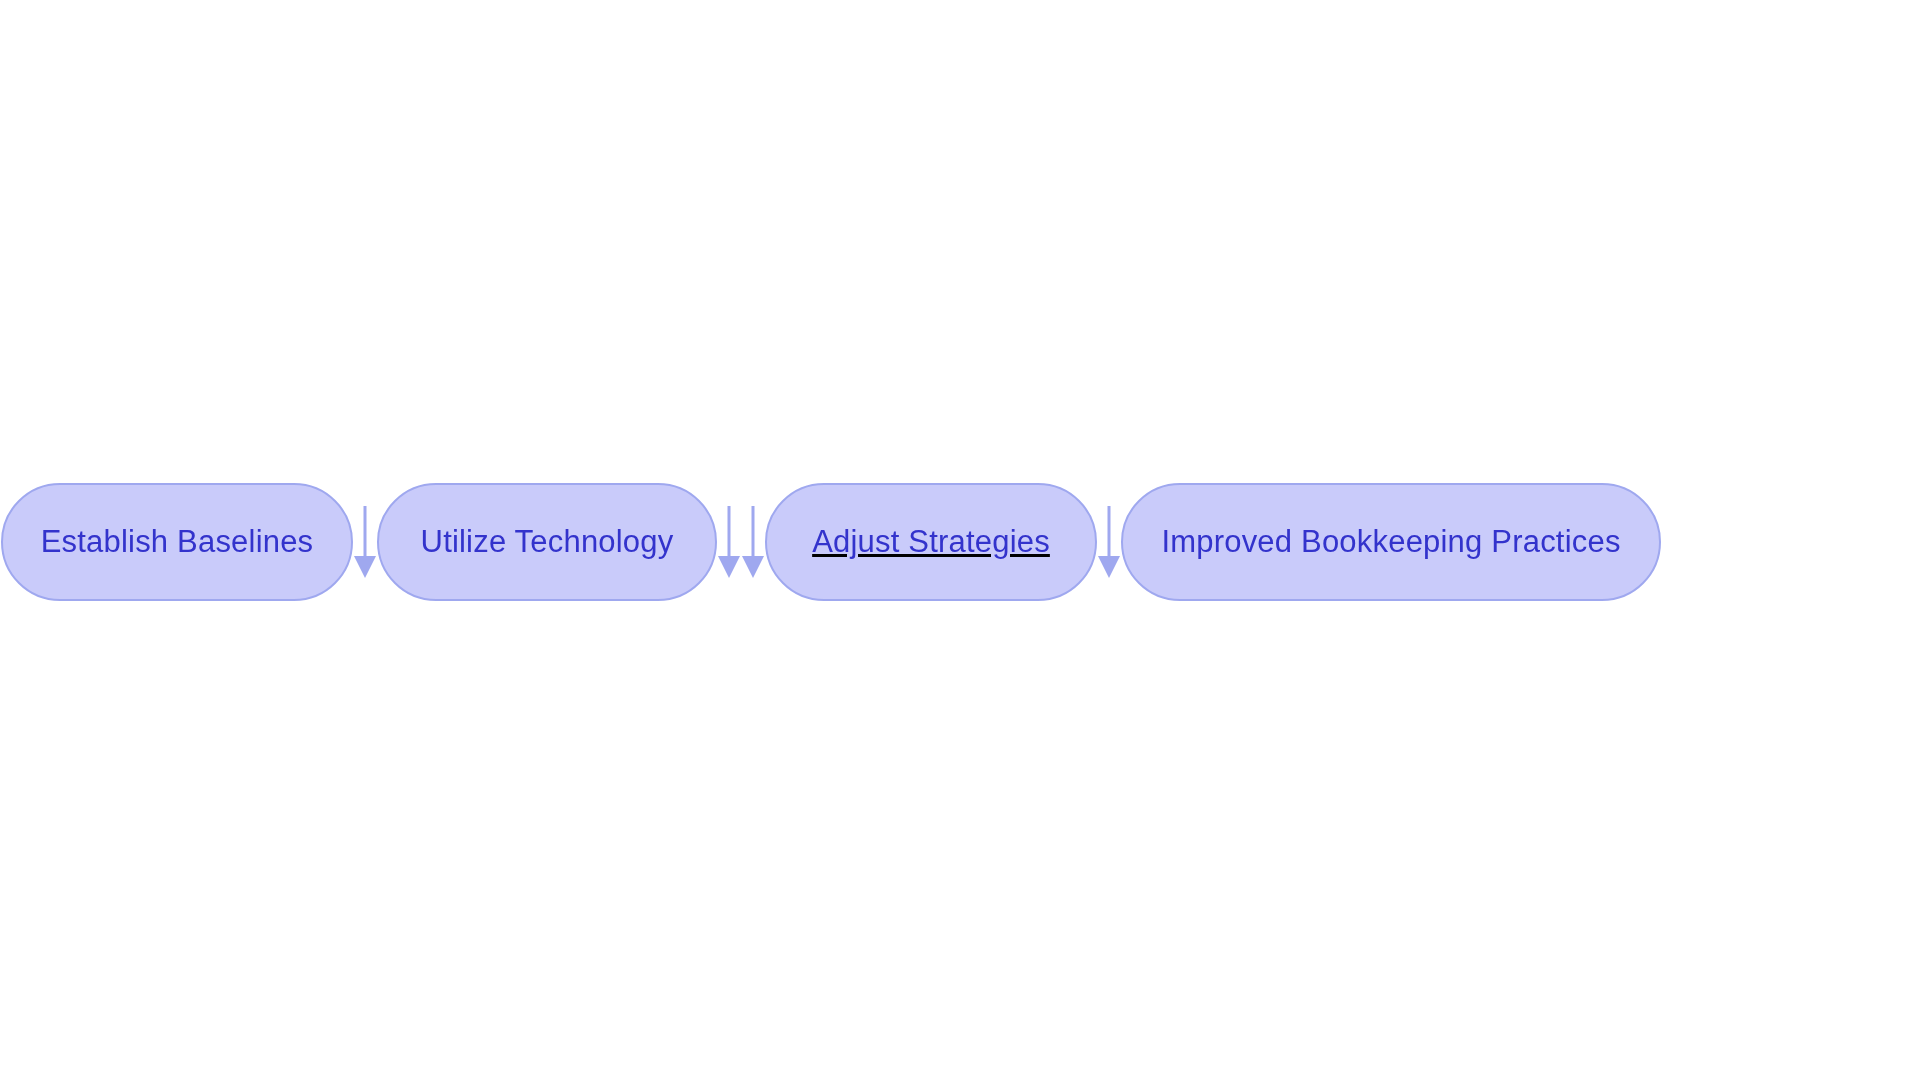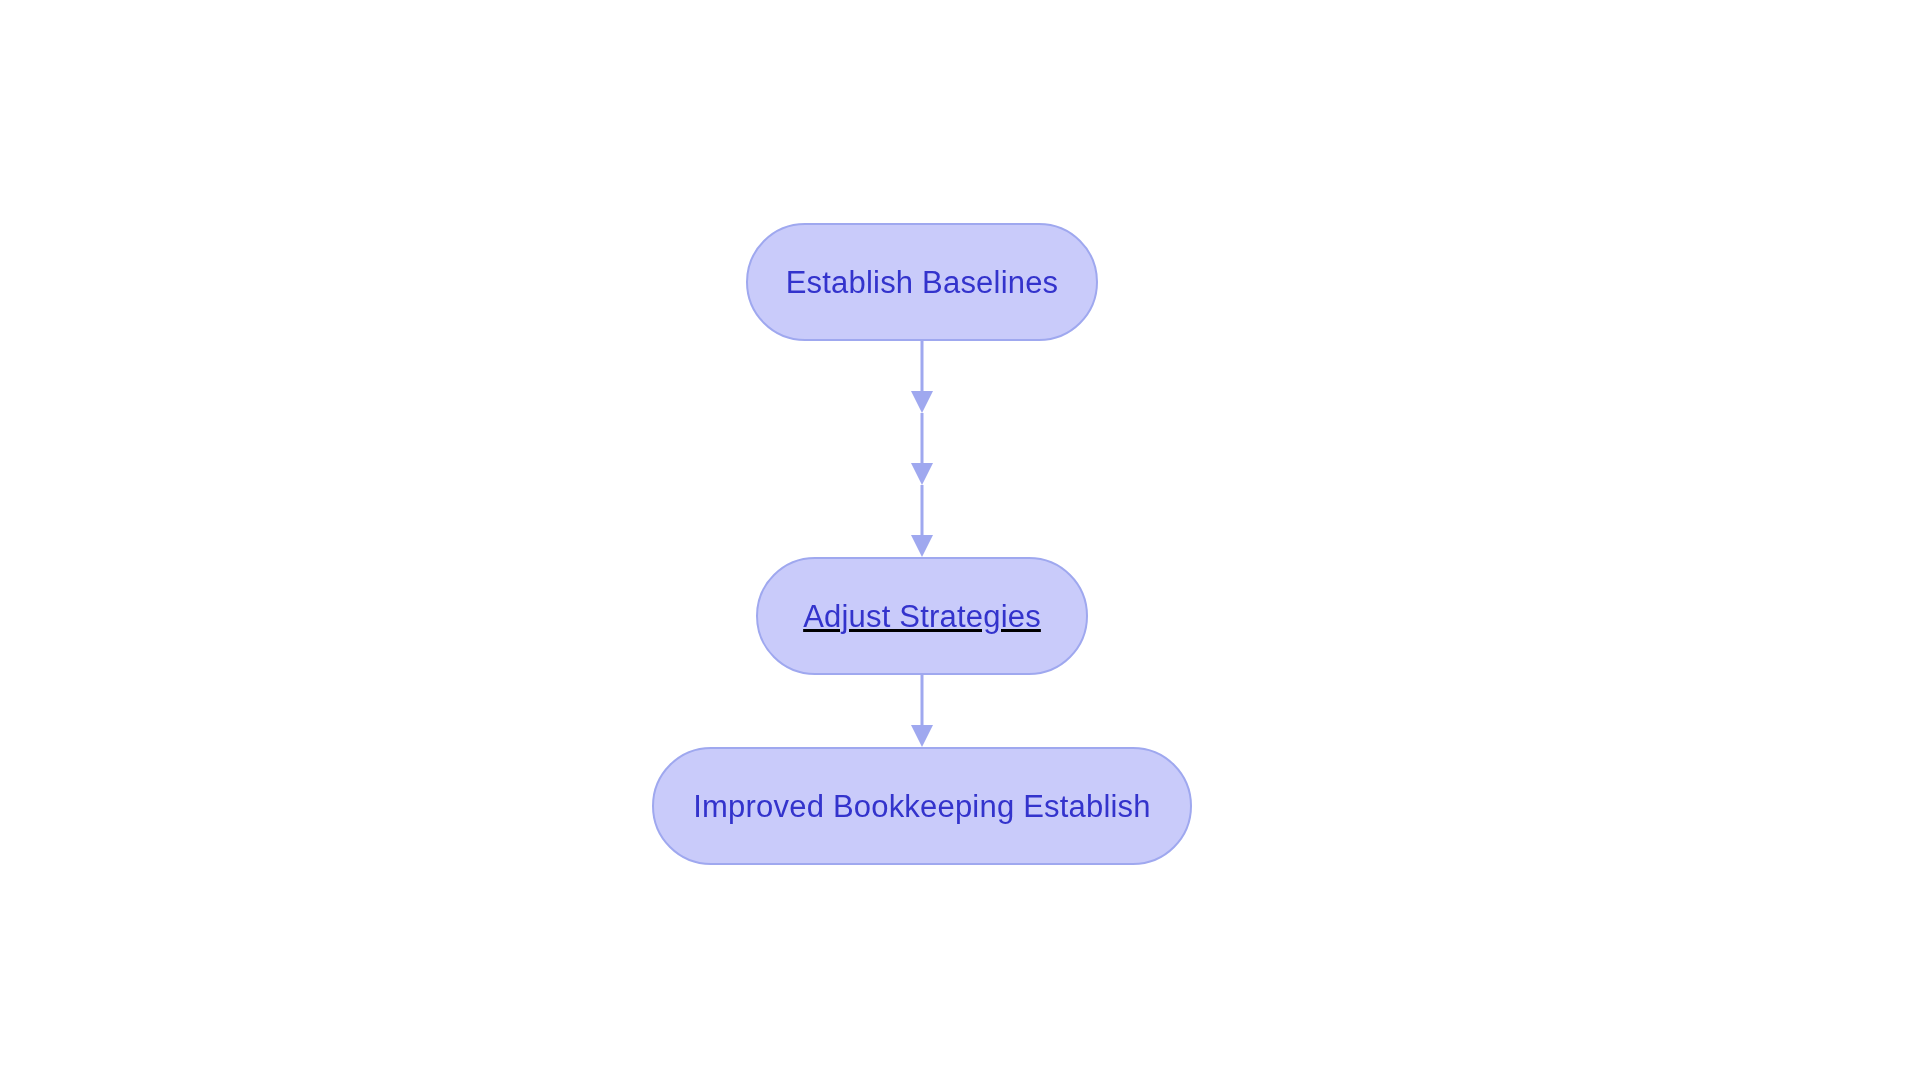--- a/index.html
+++ b/index.html
@@ -22,23 +22,23 @@
     background: #ffffff;
   }
 
   .flow-column {
     position: absolute;
     left: 0;
     top: 0;
     width: 1844px;
     height: 1083px;
     display: flex;
-    flex-direction: column;
+    flex-direction: row;
     align-items: center;
-    justify-content: center;
+    justify-content: flex-start;
   }
 
   
   .node {
     box-sizing: border-box;
     height: 118px;
     background: #c9cbfa;
     border: 2px solid #9fa8ef;
     border-radius: 59px;
     display: flex;
@@ -105,20 +105,23 @@
 
     <div class="node n0">
       <span class="node-label">Establish Baselines</span>
     </div>
 
     <div class="connector">
       <div class="conn-line"></div>
       <div class="conn-arrow"></div>
     </div>
 
+    <div class="node n1">
+      <span class="node-label">Utilize Technology</span>
+    </div>
 
     <div class="connector">
       <div class="conn-line"></div>
       <div class="conn-arrow"></div>
     </div>
 
 
     <div class="connector">
       <div class="conn-line"></div>
       <div class="conn-arrow"></div>
@@ -127,17 +130,17 @@
     <div class="node n3">
       <span class="node-label">Adjust Strategies</span>
     </div>
 
     <div class="connector">
       <div class="conn-line"></div>
       <div class="conn-arrow"></div>
     </div>
 
     <div class="node n4">
-      <span class="node-label">Improved Bookkeeping Establish</span>
+      <span class="node-label">Improved Bookkeeping Practices</span>
     </div>
 
   </div>
 </div>
 
 </body></html>

